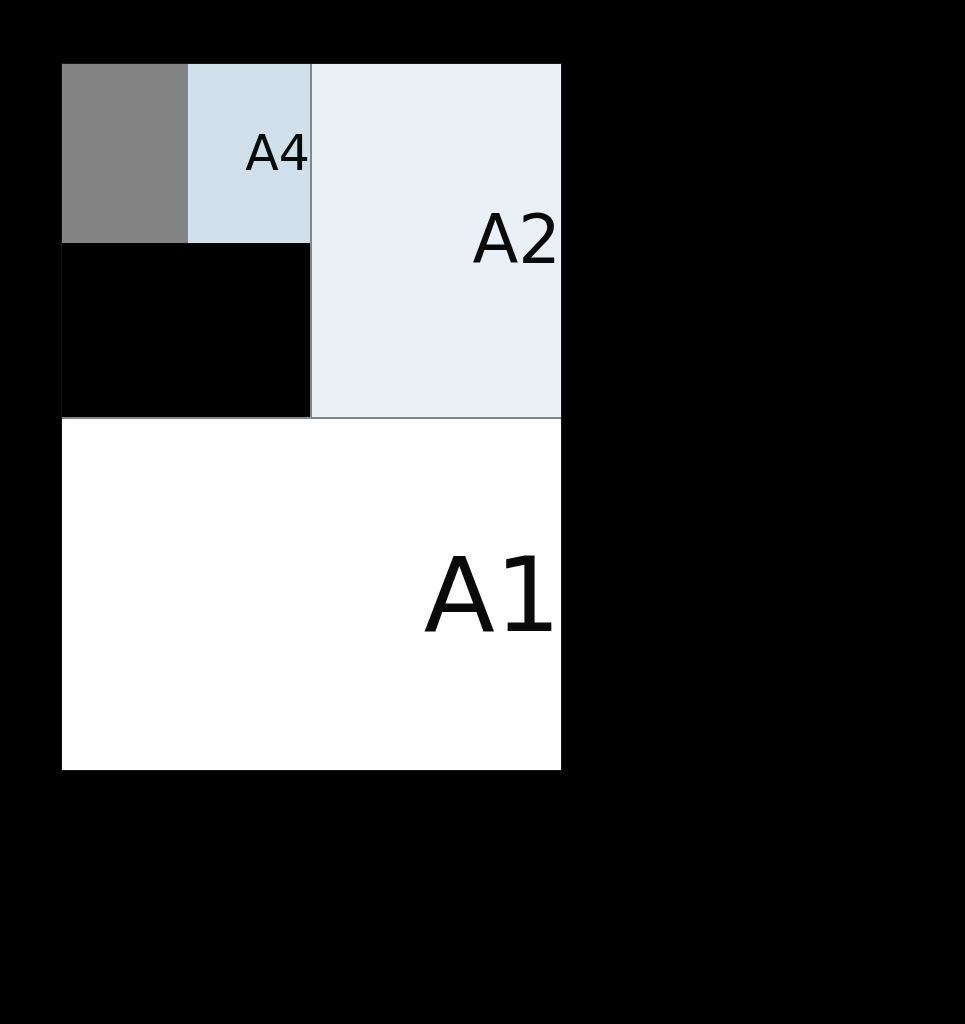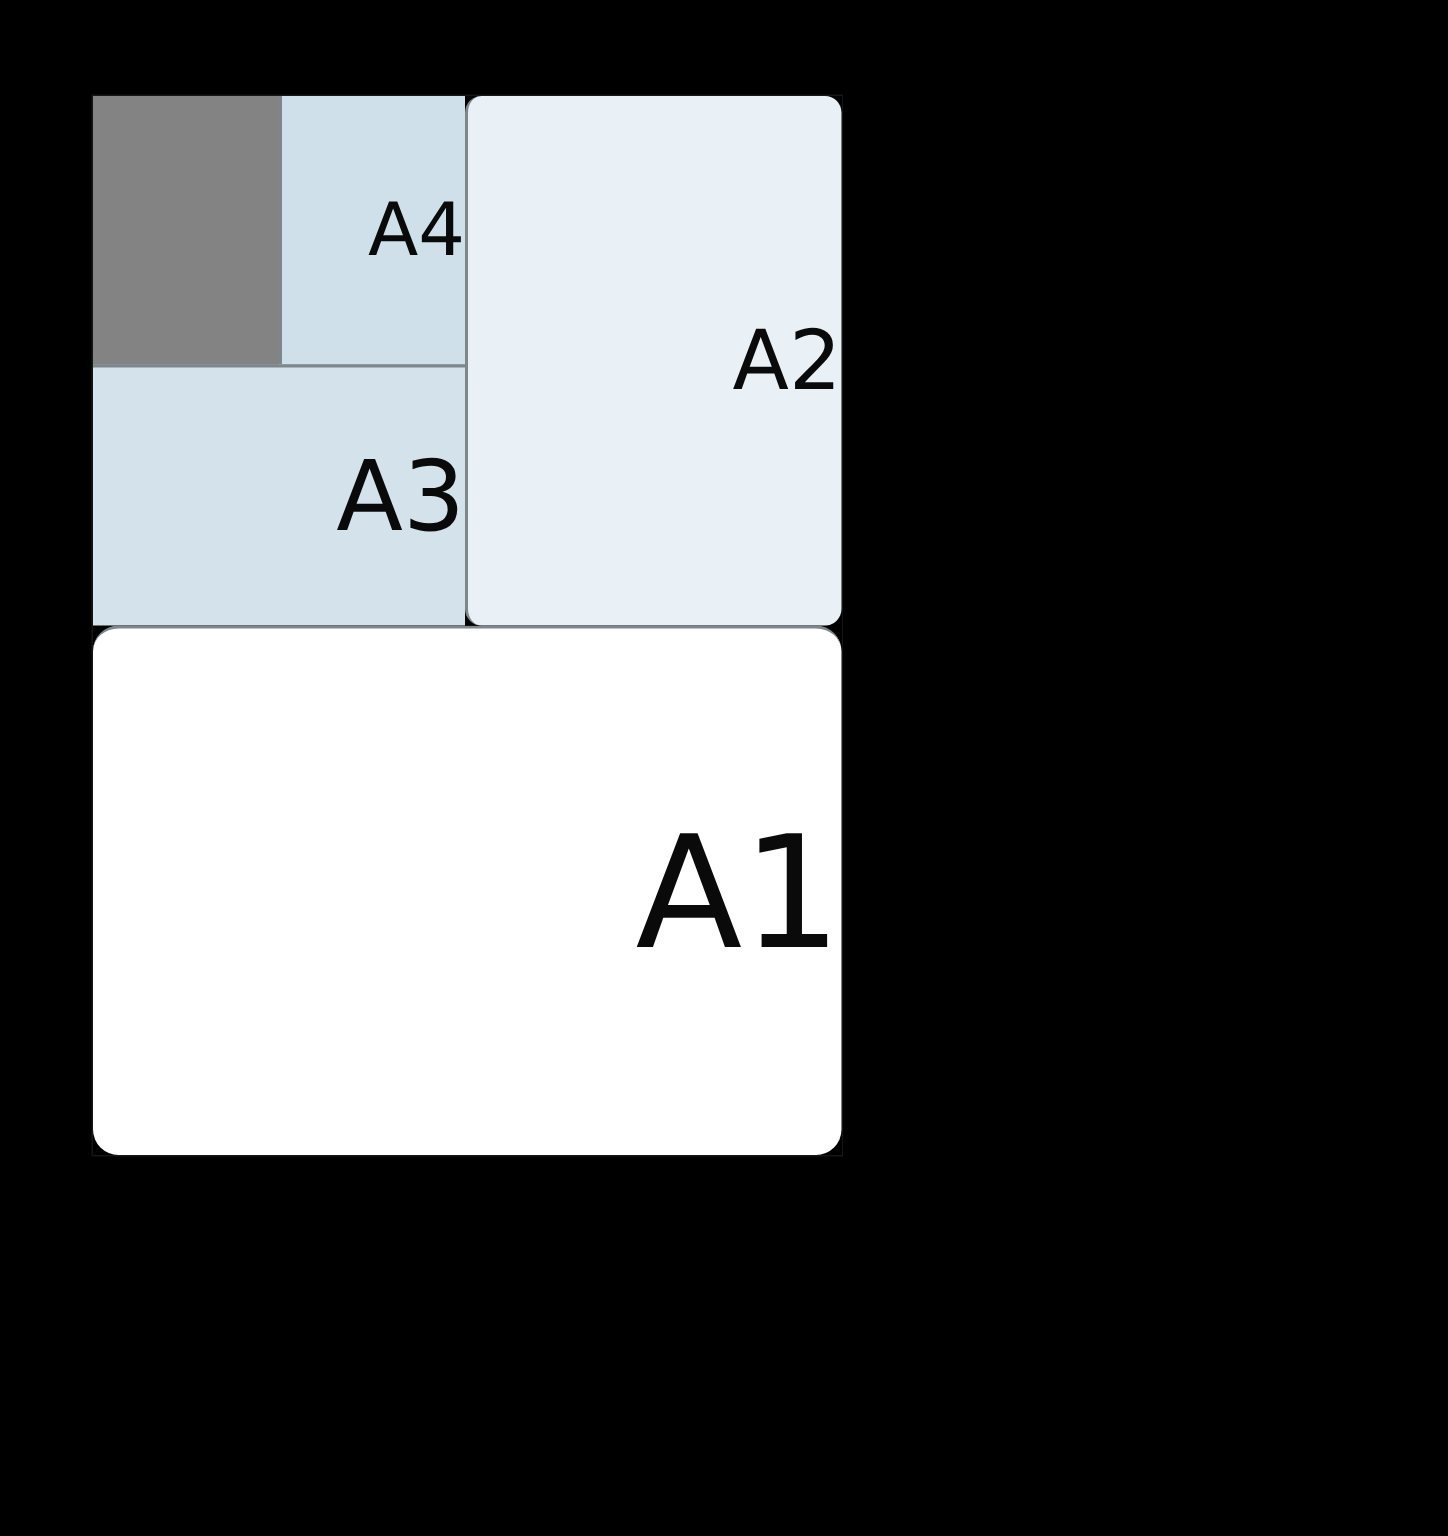--- a/index.html
+++ b/index.html
@@ -54,51 +54,46 @@
     left: 0; top: 179px;
     width: 248px; height: 174px;
     border-top: 2px solid var(--divider, #7e878c);
     font-size: 65px;
   }
 
   .region-a2 {
     left: 248px; top: 0;
     width: 251px; height: 353px;
     border-left: 2px solid var(--divider, #7e878c);
-    font-size: 55px;
-    border-radius: 11px;
+    font-size: 67px;
   }
 
   .region-a1 {
     left: 0; top: 353px;
     width: 499px; height: 353px;
     border-top: 2px solid var(--divider, #7e878c);
     font-size: 104px;
-    border-radius: 17px;
   }
 
   .region .label {
     display: block;
   }
 </style>
 </head>
 <body>
 
 <div class="stage">
   <div class="sheet">
 
     <div class="region region-smaller" style="background-color: rgb(131, 131, 131);"></div>
 
     <div class="region region-a4" style="background-color: rgb(207, 224, 234);">
       <span class="label">A4</span>
     </div>
 
-    <div class="region region-a3" style="background-color: rgb(212, 226, 236);">
-      <span class="label">A3</span>
-    </div>
 
     <div class="region region-a2" style="background-color: rgb(233, 240, 246);">
       <span class="label">A2</span>
     </div>
 
     <div class="region region-a1" style="background-color: rgb(255, 255, 255);">
       <span class="label">A1</span>
     </div>
 
   </div>

